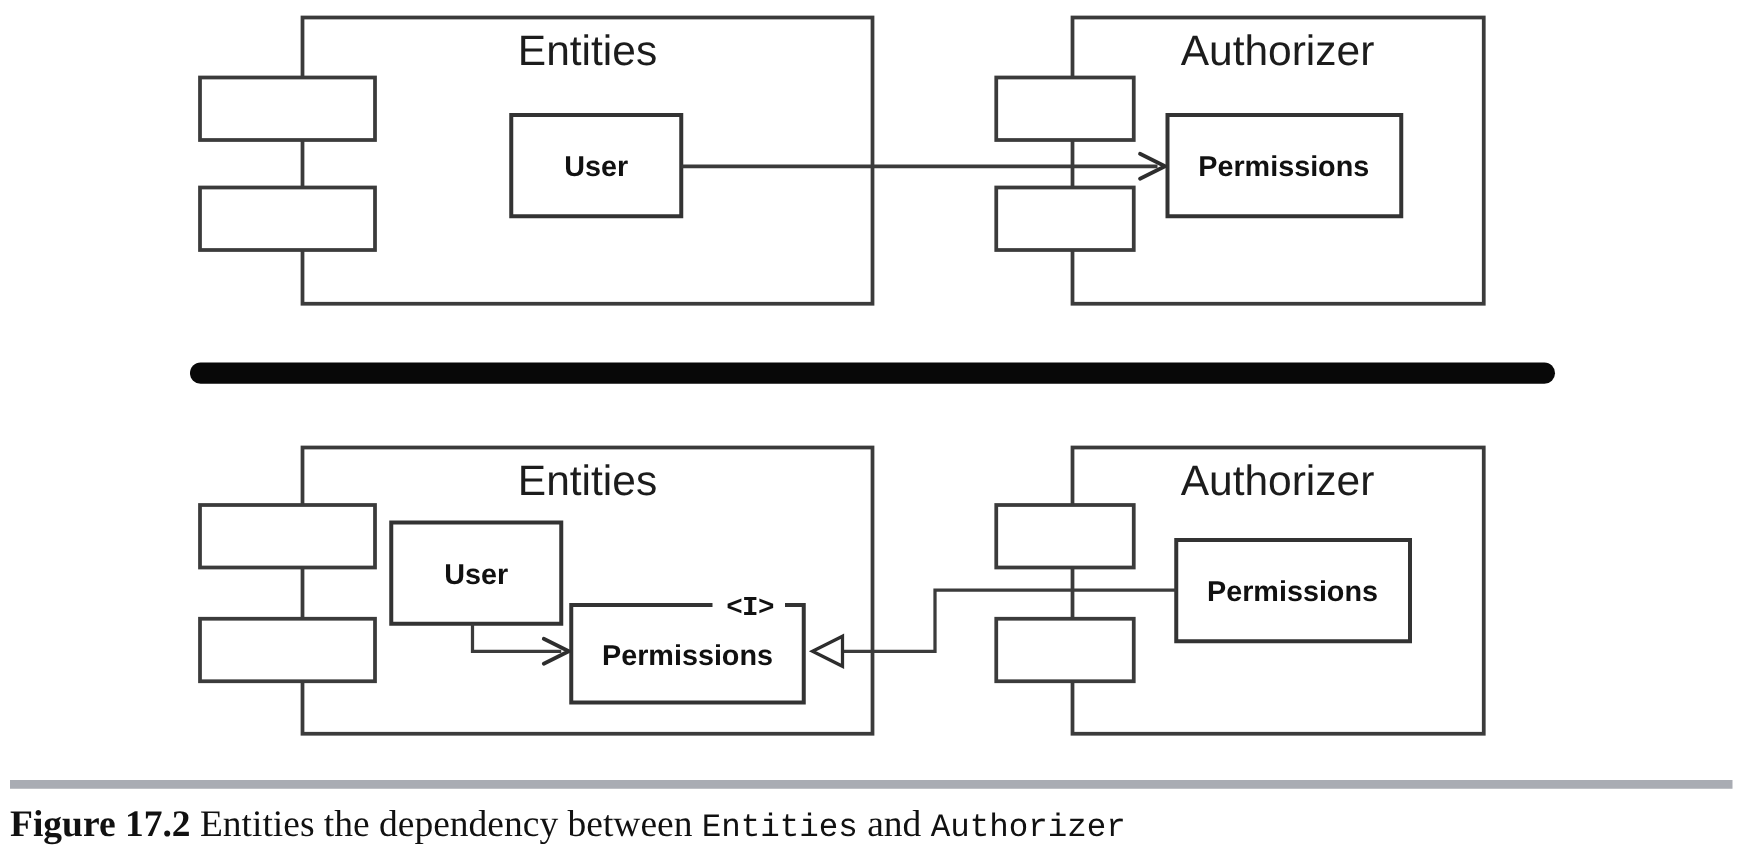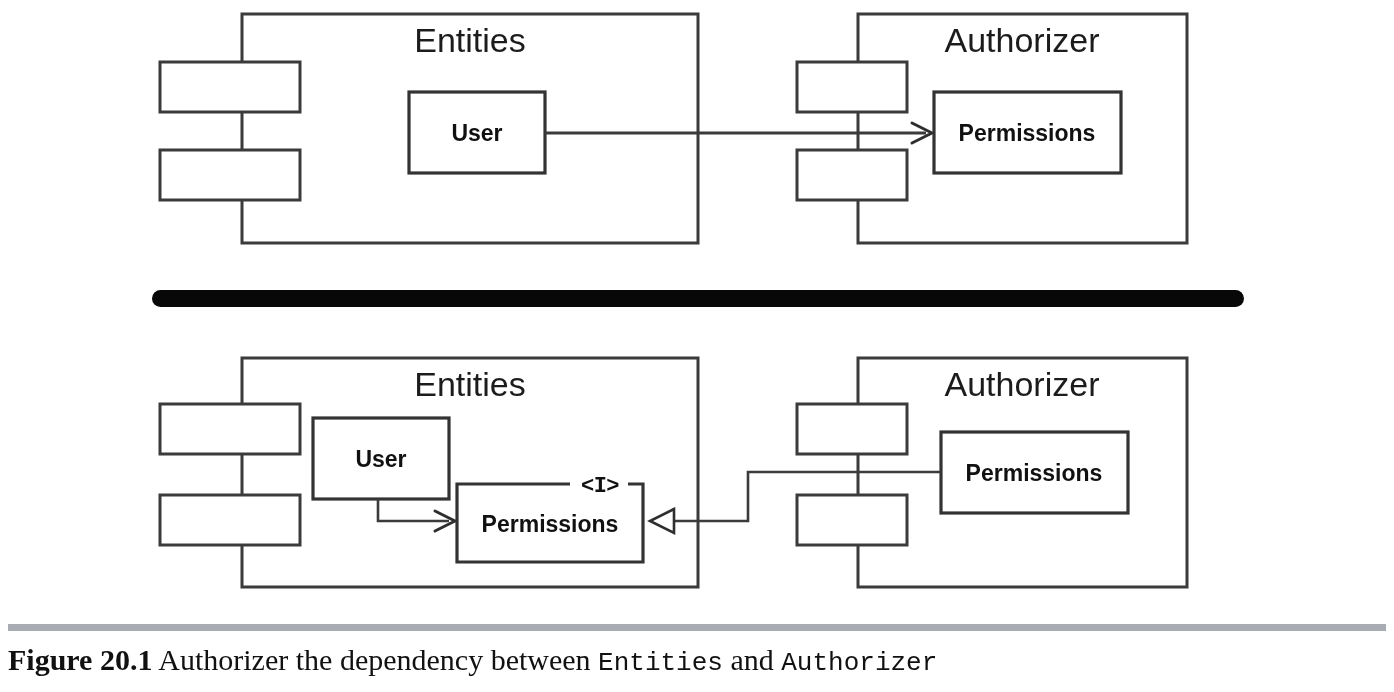--- a/index.html
+++ b/index.html
@@ -212,16 +212,16 @@
 
       <g>
         <path class="conn conn-thin" d="M 941 472 L 748 472 L 748 521 L 673 521"></path>
         <path class="arrow-hollow" d="M 674 509 L 650 521 L 674 533 Z"></path>
       </g>
     </g>
   </svg>
 
   <div id="caption-area">
     <div id="caption-rule"></div>
-    <div id="caption-text"><span class="fig-num">Figure 20.1</span><span class="sp"> </span><span>Authorizer the dependency between</span><span class="sp"> </span><span class="mono">Entities</span><span class="sp"> </span><span class="and-word">and</span><span class="sp"> </span><span class="mono">Authorizer</span></div>
+    <div id="caption-text"><span class="fig-num">Figure 17.2</span><span class="sp"> </span><span>Entities the dependency between</span><span class="sp"> </span><span class="mono">Entities</span><span class="sp"> </span><span class="and-word">and</span><span class="sp"> </span><span class="mono">Authorizer</span></div>
   </div>
 
 </div>
 
 </body></html>

